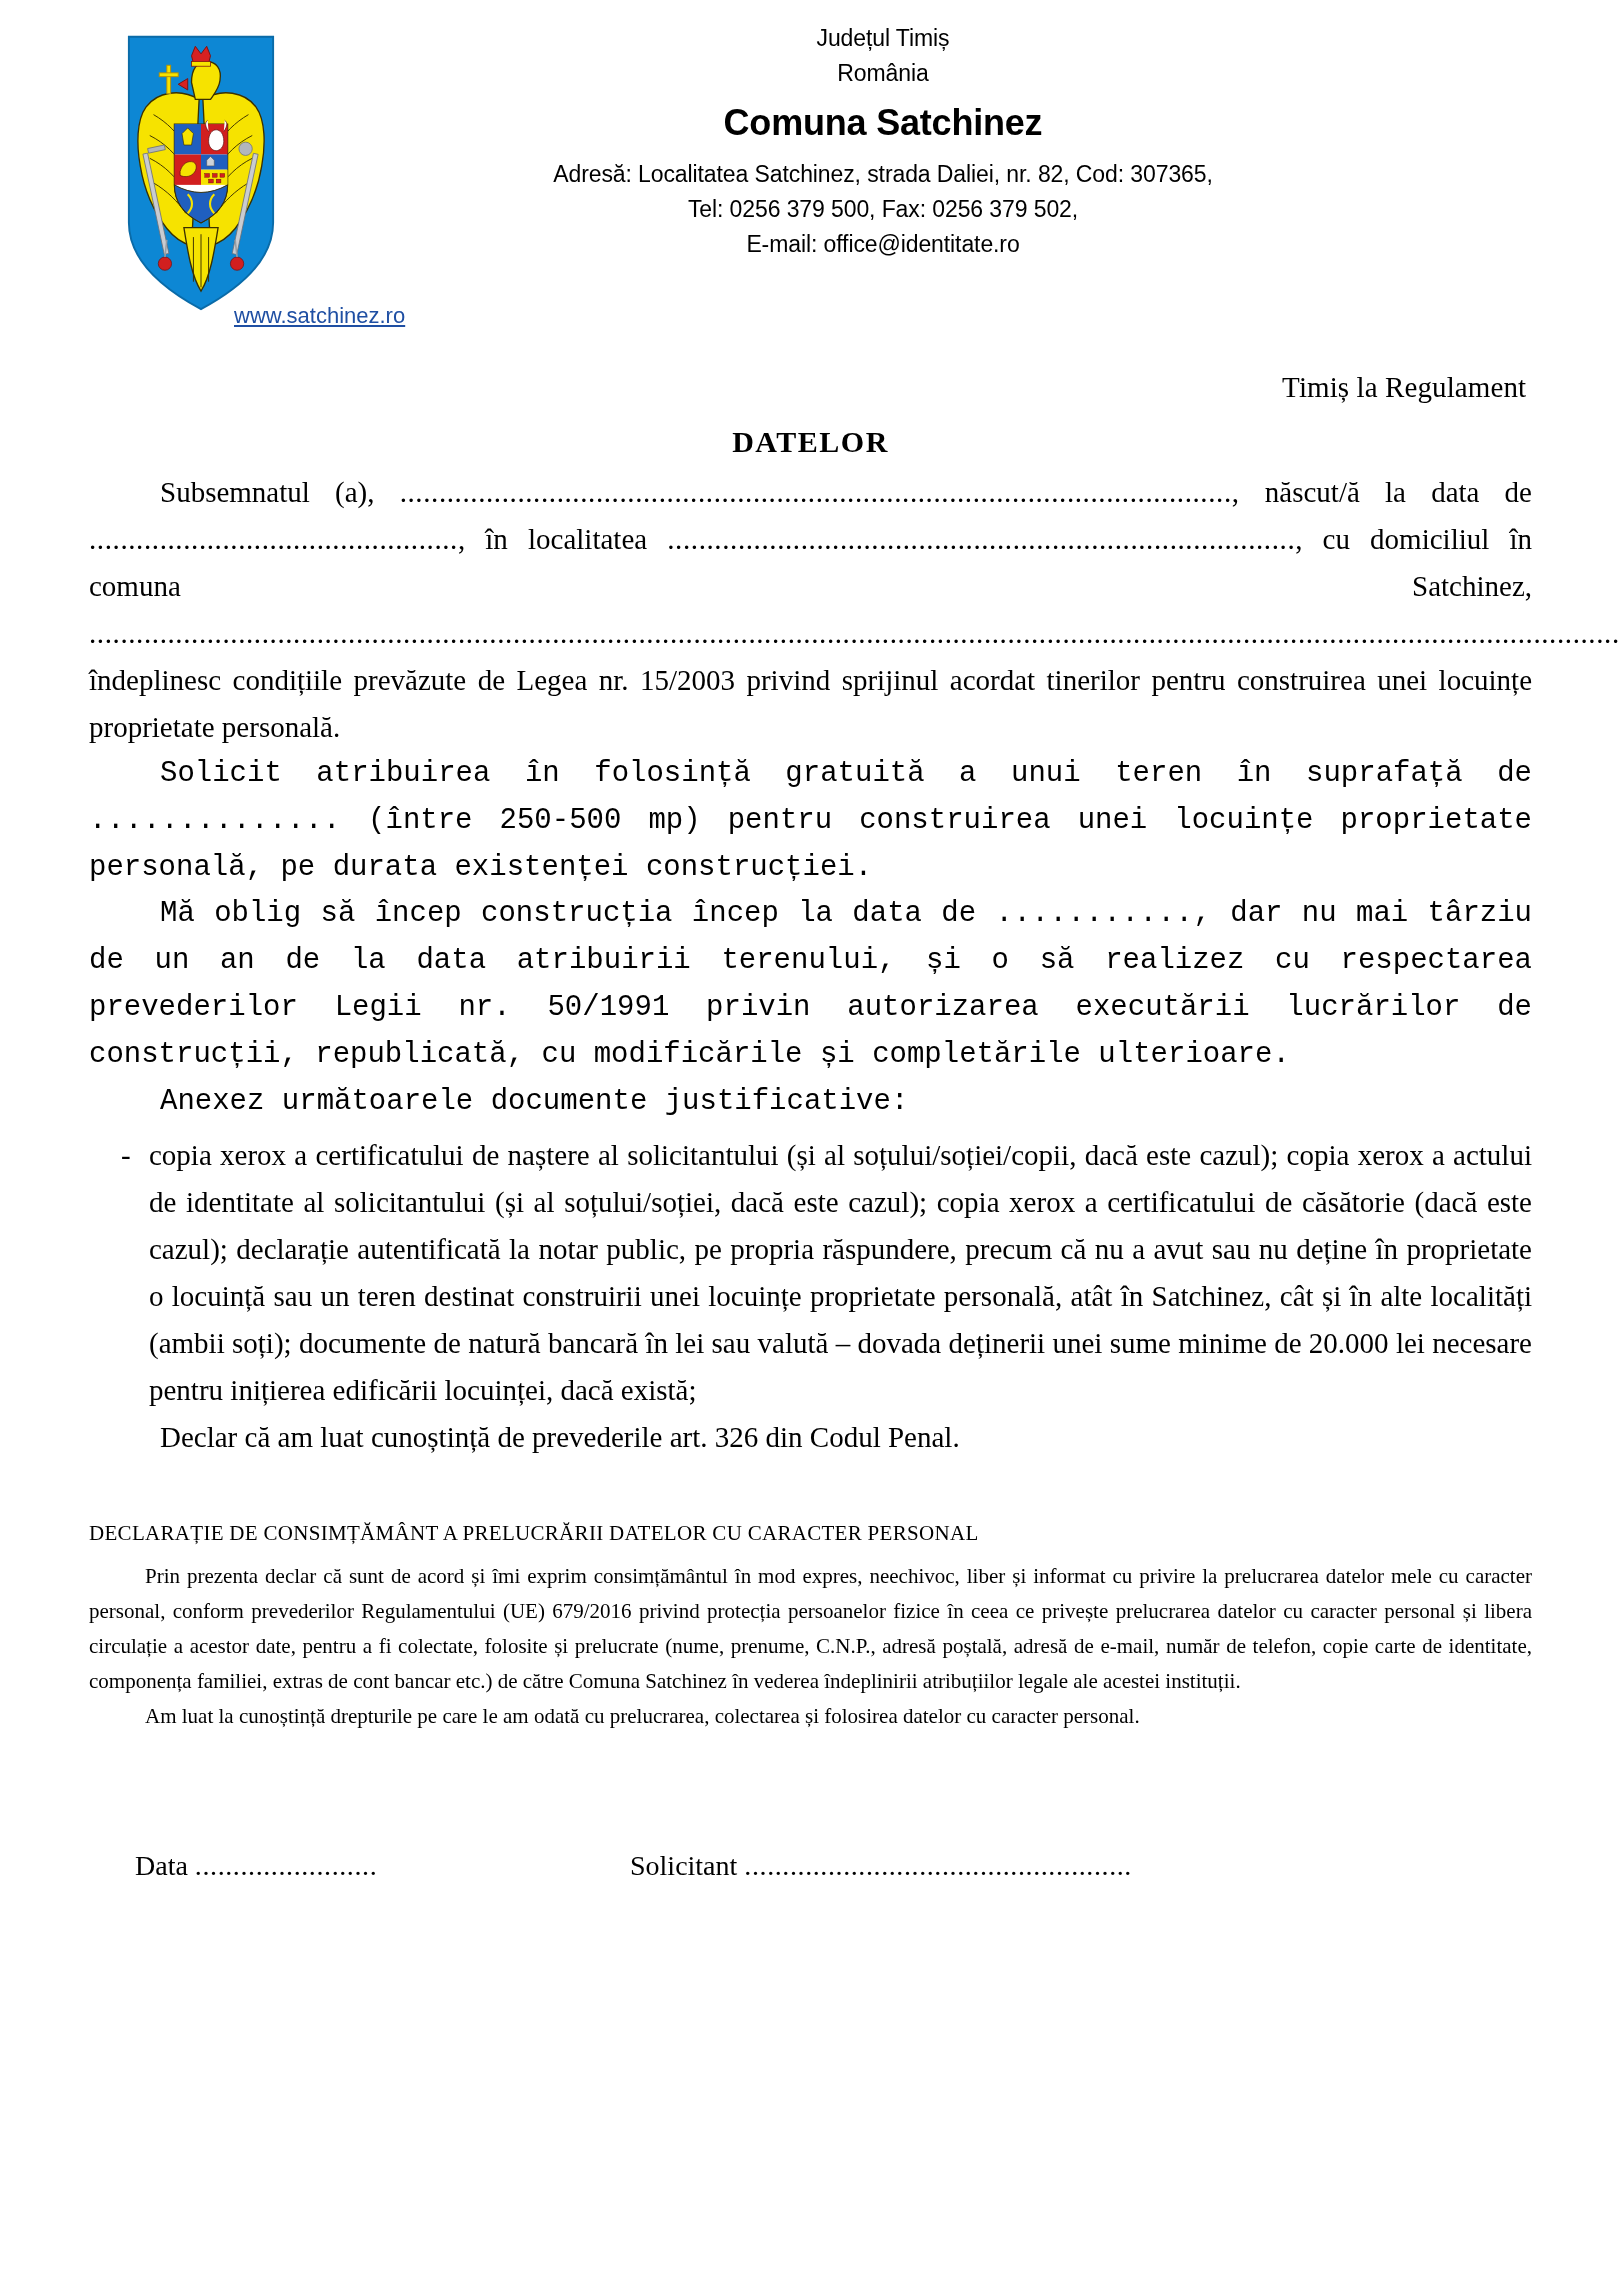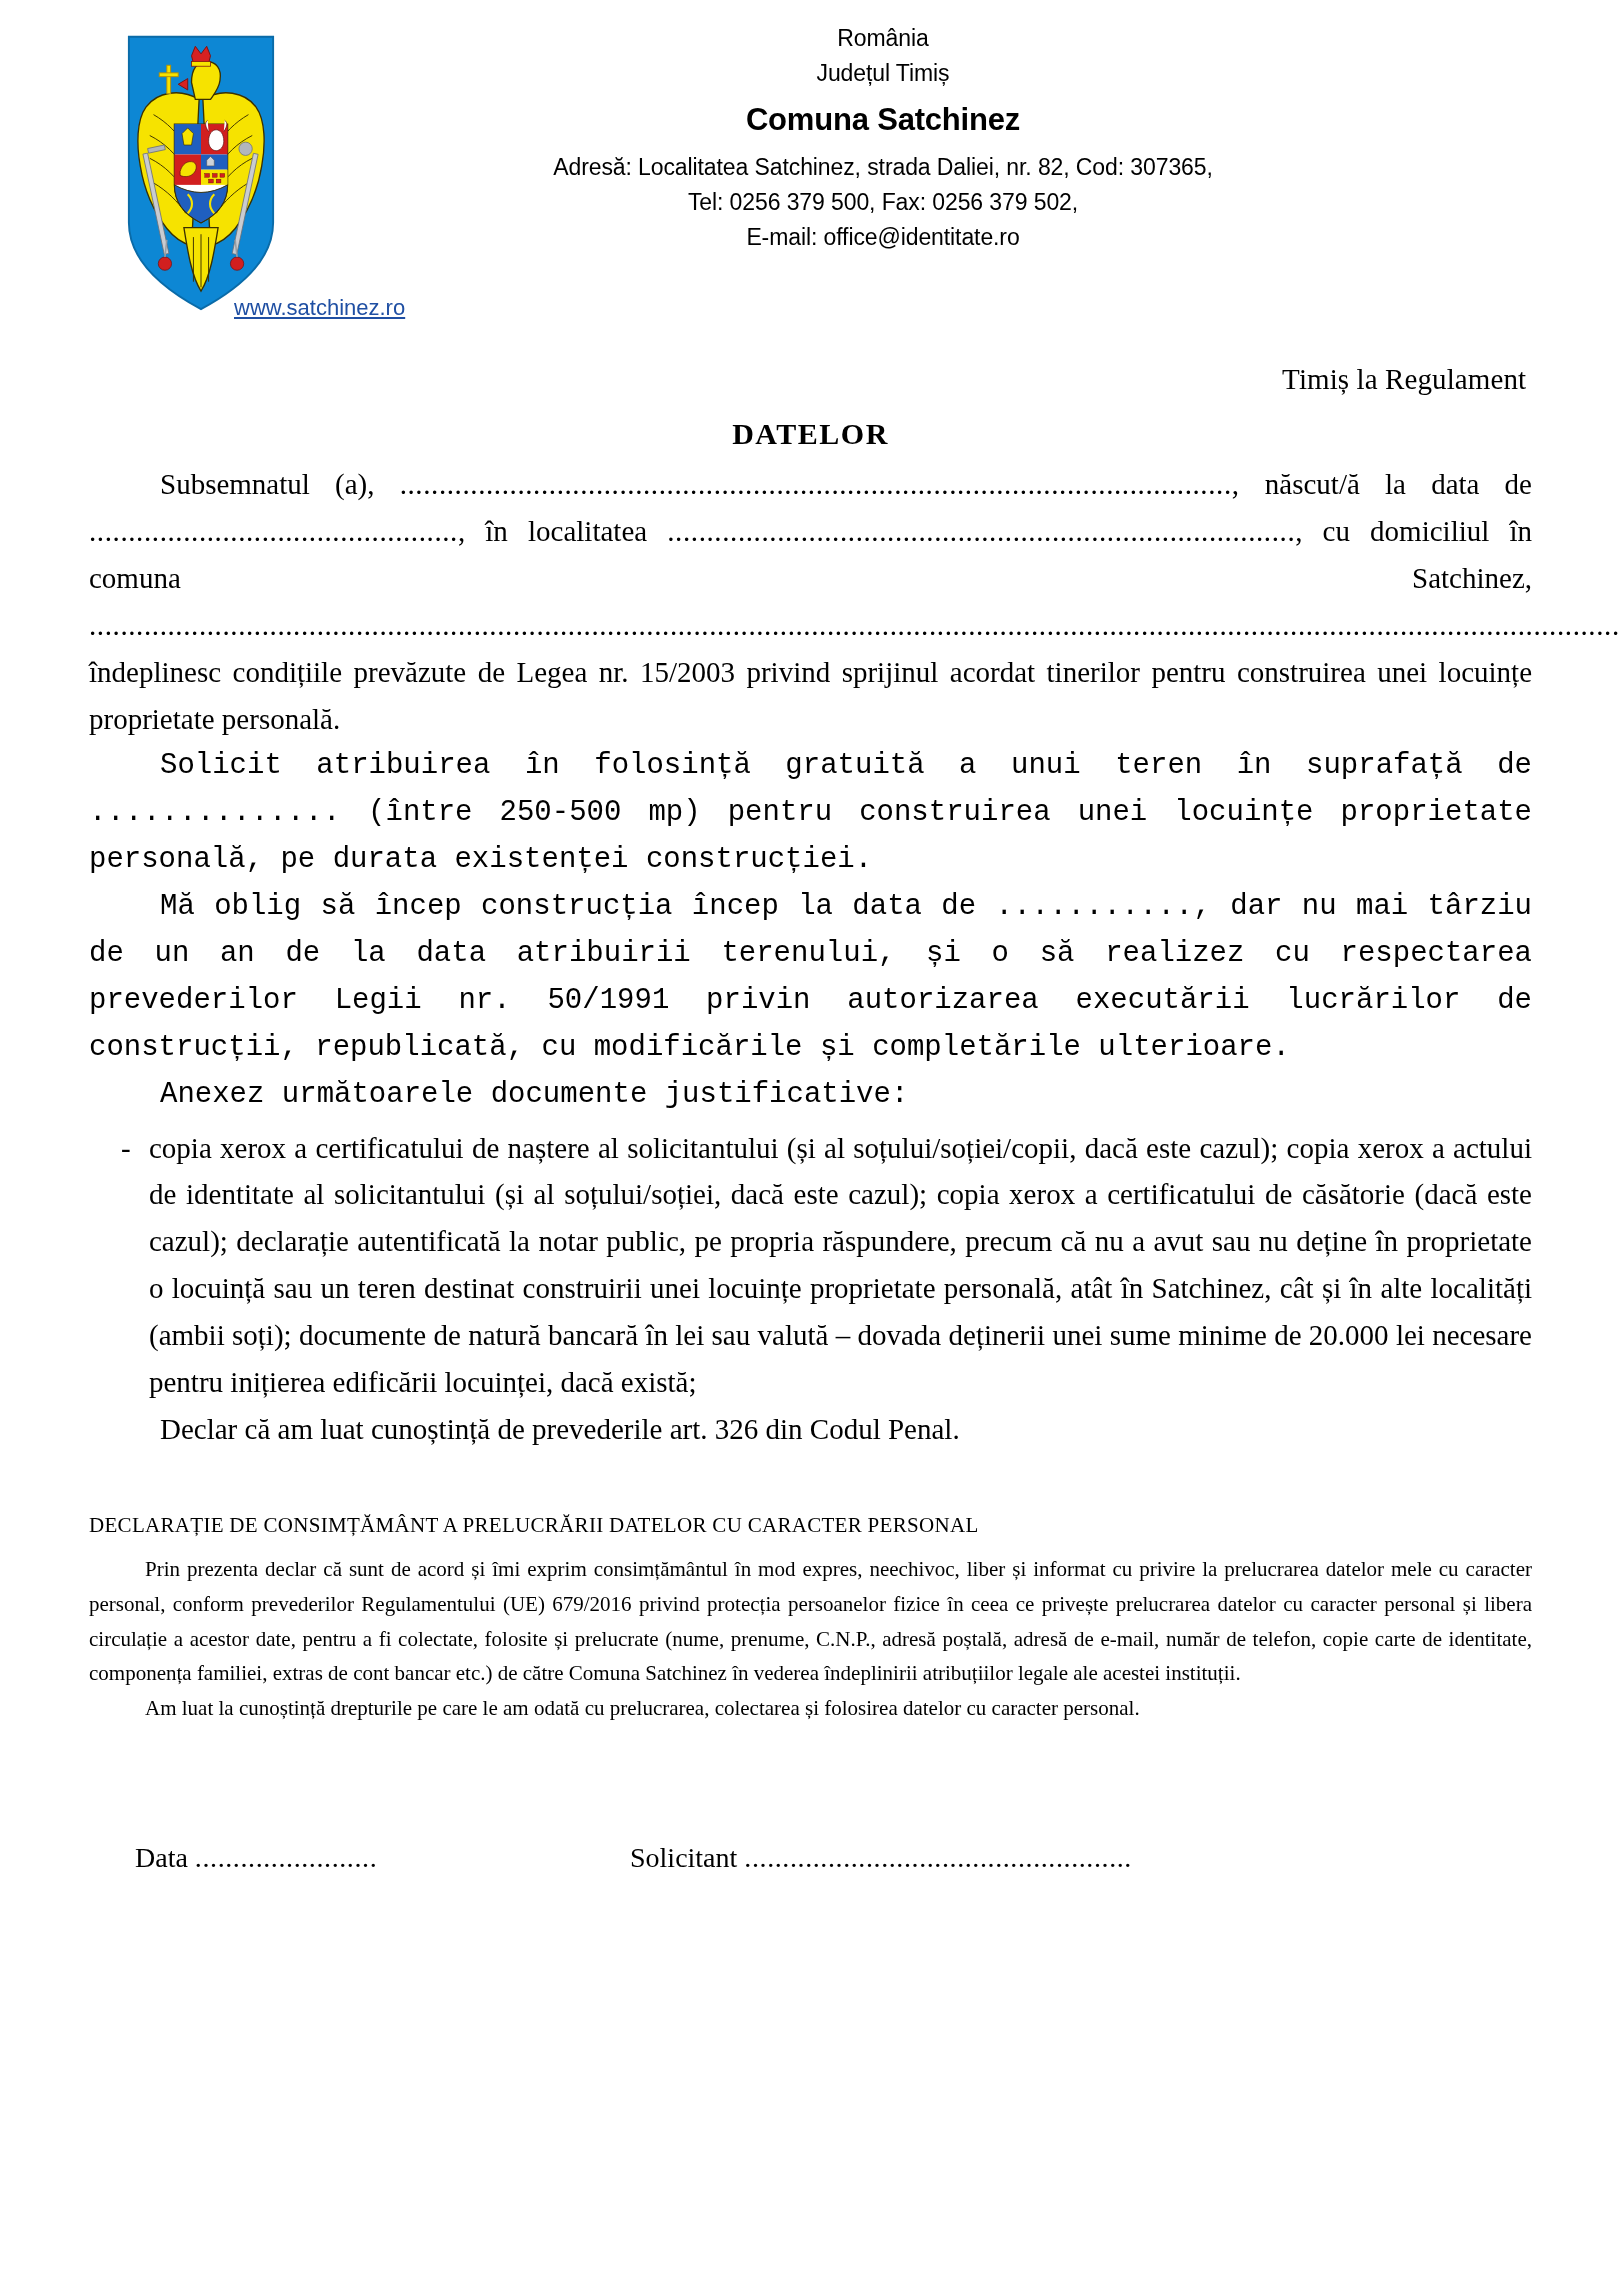--- a/index.html
+++ b/index.html
@@ -37,21 +37,21 @@
     text-align: center;
     padding-left: 145px;
     font-family: "Liberation Sans", "DejaVu Sans", sans-serif;
     line-height: 1.52;
   }
   .org-line {
     font-size: 23px;
     letter-spacing: -0.1px;
   }
   .org-name {
-    font-size: 31px;
+    font-size: 36px;
     font-weight: bold;
     margin: 4.8px 0 6.8px 0;
     letter-spacing: -0.2px;
   }
   .org-website-wrap {
     margin-top: 41px;
     padding-left: 145px;
   }
   .org-website {
     font-family: "Liberation Sans", "DejaVu Sans", sans-serif;
@@ -240,22 +240,22 @@
         </g>
 
         <circle cx="42" cy="243" r="7" fill="#d11f1f" stroke="#7a0f0f" stroke-width="0.8"></circle>
         <circle cx="118" cy="243" r="7" fill="#d11f1f" stroke="#7a0f0f" stroke-width="0.8"></circle>
         <path d="M42 236 L44 218" stroke="#9a9da2" stroke-width="1.6"></path>
         <path d="M118 236 L116 218" stroke="#9a9da2" stroke-width="1.6"></path>
       </svg>
     </div>
 
     <div class="org-block">
+      <div class="org-line">Județul Timiș</div>
       <div class="org-line">România</div>
-      <div class="org-line">Județul Timiș</div>
       <div class="org-name">Comuna Satchinez</div>
       <div class="org-line">Adresă: Localitatea Satchinez, strada Daliei, nr. 82, Cod: 307365,</div>
       <div class="org-line">Tel: 0256 379 500, Fax: 0256 379 502,</div>
       <div class="org-line">E-mail: office@identitate.ro</div>
     </div>
 
     <div class="org-website-wrap">
       <span class="org-website">www.satchinez.ro</span>
     </div>
   </div>

